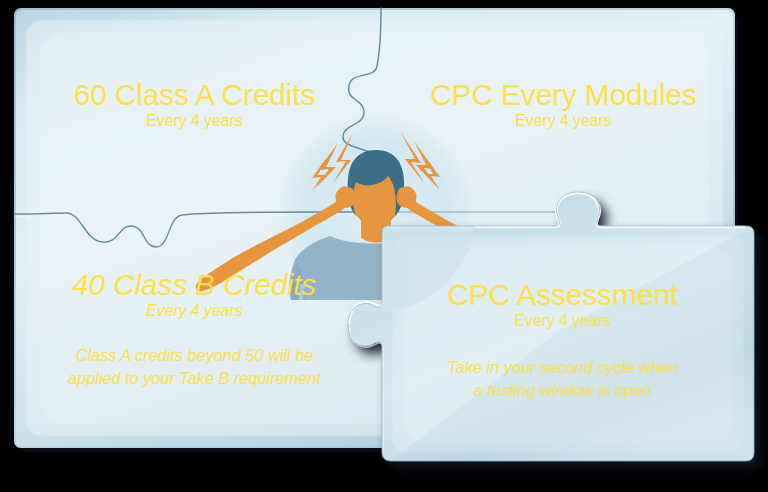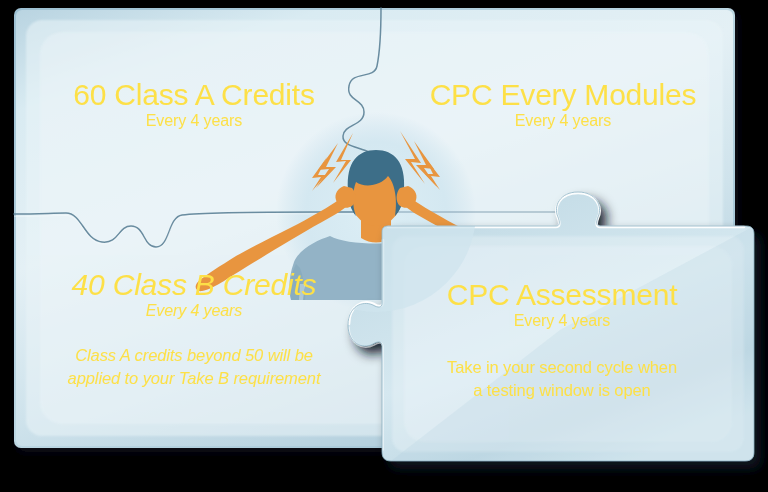--- a/index.html
+++ b/index.html
@@ -270,19 +270,19 @@
     <div class="sub">Every 4 years</div>
     <div class="note" style="margin-top:24px;">
       <div>Class A credits beyond 50 will be</div>
       <div>applied to your Take B requirement</div>
     </div>
   </div>
 
   <div class="txt" id="b-br">
     <div class="heading">CPC Assessment</div>
     <div class="sub">Every 4 years</div>
-    <div class="note" style="margin-top:26px;">
+    <div class="note" style="margin-top:26px;font-style:italic;">
       <div>Take in your second cycle when</div>
       <div>a testing window is open</div>
     </div>
   </div>
 
 </div>
 
 </body></html>

